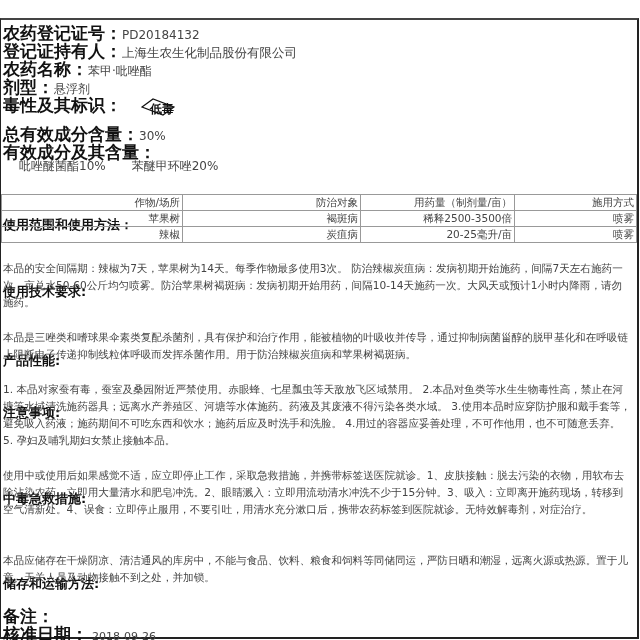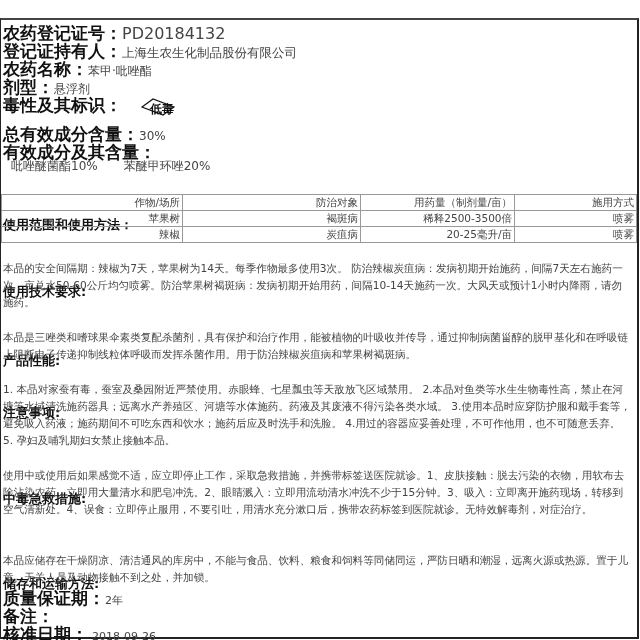--- a/index.html
+++ b/index.html
@@ -10,30 +10,30 @@
   .row { position: absolute; left: 2px; right: 2px; white-space: nowrap; }
   .lbl { font-weight: bold; color: #111; font-size: 17px; }
   .val { font-size: 12px; color: #444; }
   .hdr { position: absolute; left: 2px; font-weight: bold; font-size: 13px; color: #111; margin-top: 40px; }
   .para { position: absolute; left: 2px; right: 6px; font-size: 10.6px; line-height: 17px; color: #444;
           white-space: normal; word-break: break-all; }
   .badge { display: inline-block; position: relative; width: 34px; height: 18px; vertical-align: middle; margin-left: 14px; }
   .badge svg { position: absolute; left: 0; top: 0; }
   table.usage { position: absolute; left: 0; top: 174px; width: 636px; border-collapse: collapse; font-size: 10.5px; color: #444; text-align: right; }
   table.usage td { border: 1px solid #999; padding: 0 2px; height: 15px; line-height: 15px; }
-  .ingred { position: absolute; left: 10px; font-size: 12px; color: #444; }
+  .ingred { position: absolute; left: 18px; font-size: 12px; color: #444; }
   .ingred span { margin-right: 26px; }
 </style>
 </head>
 <body>
 
 <div class="frame">
 
   <div class="row" style="top:2px;">
-    <span class="lbl">农药登记证号：</span><span class="val" style="font-size:16px;">PD20184132</span>
+    <span class="lbl">农药登记证号：</span><span class="val" style="font-size:12px;">PD20184132</span>
   </div>
   <div class="row" style="top:20px;">
     <span class="lbl">登记证持有人：</span><span class="val" style="font-size:12.5px;">上海生农生化制品股份有限公司</span>
   </div>
   <div class="row" style="top:38px;">
     <span class="lbl">农药名称：</span><span class="val">苯甲·吡唑酯</span>
   </div>
   <div class="row" style="top:56px;">
     <span class="lbl">剂型：</span><span class="val">悬浮剂</span>
   </div>
@@ -88,23 +88,20 @@
 
   <div class="hdr" style="top:344px;">注意事项:</div>
   <div class="para" style="top:361px;">1. 本品对家蚕有毒，蚕室及桑园附近严禁使用。赤眼蜂、七星瓢虫等天敌放飞区域禁用。 2.本品对鱼类等水生生物毒性高，禁止在河塘等水域清洗施药器具；远离水产养殖区、河塘等水体施药。药液及其废液不得污染各类水域。 3.使用本品时应穿防护服和戴手套等，避免吸入药液；施药期间不可吃东西和饮水；施药后应及时洗手和洗脸。 4.用过的容器应妥善处理，不可作他用，也不可随意丢弃。 5. 孕妇及哺乳期妇女禁止接触本品。</div>
 
   <div class="hdr" style="top:430px;">中毒急救措施:</div>
   <div class="para" style="top:447px;">使用中或使用后如果感觉不适，应立即停止工作，采取急救措施，并携带标签送医院就诊。1、皮肤接触：脱去污染的衣物，用软布去除沾染农药，立即用大量清水和肥皂冲洗。2、眼睛溅入：立即用流动清水冲洗不少于15分钟。3、吸入：立即离开施药现场，转移到空气清新处。4、误食：立即停止服用，不要引吐，用清水充分漱口后，携带农药标签到医院就诊。无特效解毒剂，对症治疗。</div>
 
   <div class="hdr" style="top:515px;">储存和运输方法:</div>
   <div class="para" style="top:532px;">本品应储存在干燥阴凉、清洁通风的库房中，不能与食品、饮料、粮食和饲料等同储同运，严防日晒和潮湿，远离火源或热源。置于儿童、无关人员及动物接触不到之处，并加锁。</div>
 
-  <div class="row" style="top:567px;">
-    <span class="lbl">质量保证期：</span><span class="val" style="font-size:11px;">2年</span>
-  </div>
   <div class="row" style="top:585px;">
     <span class="lbl">备注：</span><span class="val"></span>
   </div>
   <div class="row" style="top:603px;">
     <span class="lbl">核准日期：</span><span class="val" style="font-size:11px;margin-left:4px;">2018-09-26</span>
   </div>
   <div class="row" style="top:598px;top:600px;"></div>
   <div class="row" style="top:601px;"></div>
 
   <div class="row" style="top:600px;"></div>

